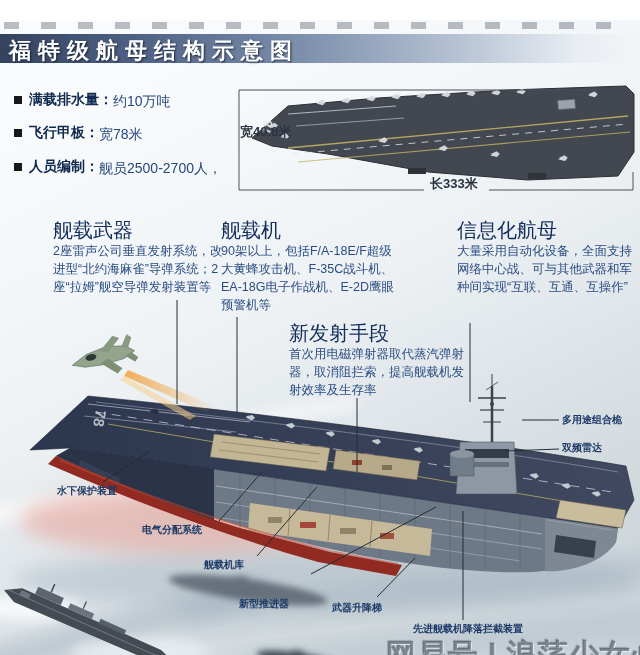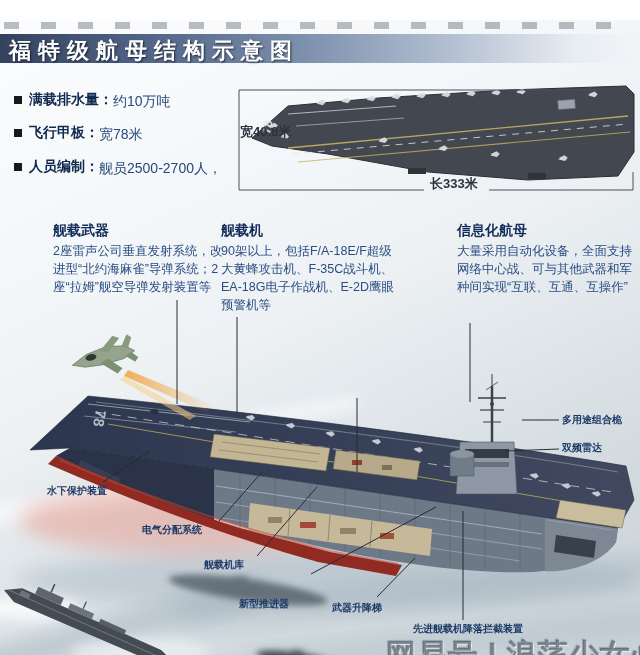--- a/index.html
+++ b/index.html
@@ -18,21 +18,21 @@
   .title-text{position:absolute;left:9px;top:2px;font-size:22px;font-weight:bold;color:#ffffff;
     letter-spacing:7px;text-shadow:1px 1px 2px rgba(8,18,34,.75);white-space:nowrap;}
   
   .spec-row{position:absolute;left:14px;display:flex;align-items:flex-start;font-size:14px;white-space:nowrap;}
   .spec-bullet{width:8px;height:8px;background:#15181c;margin:5px 7px 0 0;flex:0 0 auto;}
   .spec-label{font-weight:bold;color:#10294f;}
   .spec-values{color:#27497c;}
   .spec-values div{line-height:21px;}
   
   .sec{position:absolute;}
-  .sec-title{font-size:14px;font-weight:bold;color:#122d5c;line-height:17px;}
+  .sec-title{font-size:20px;font-weight:normal;color:#122d5c;line-height:17px;}
   .sec-body{margin-top:3px;font-size:12.5px;line-height:18px;color:#2a4d83;}
   
   .callout{position:absolute;font-size:10px;font-weight:bold;color:#1c3a68;white-space:nowrap;}
   
   .dim-label{position:absolute;font-size:13px;font-weight:600;color:#2a3340;white-space:nowrap;}
   
   .deck-plan{position:absolute;left:228px;top:56px;z-index:2;}
   .ship-svg{position:absolute;left:0;top:310px;z-index:3;}
   .lines-svg{position:absolute;left:0;top:0;z-index:6;pointer-events:none;}
   .callout,.dim-label{z-index:7;text-align:right;}
@@ -118,20 +118,24 @@
     <div class="sec-body">2座雷声公司垂直发射系统，改进型“北约海麻雀”导弹系统；2座“拉姆”舰空导弹发射装置等</div>
   </div>
   <div class="sec" style="left:221px;top:202px;width:180px">
     <div class="sec-title">舰载机</div>
     <div class="sec-body">90架以上，包括F/A-18E/F超级大黄蜂攻击机、F-35C战斗机、EA-18G电子作战机、E-2D鹰眼预警机等</div>
   </div>
   <div class="sec" style="left:457px;top:202px;width:180px">
     <div class="sec-title">信息化航母</div>
     <div class="sec-body">大量采用自动化设备，全面支持网络中心战、可与其他武器和军种间实现“互联、互通、互操作”</div>
   </div>
+  <div class="sec" style="left:289px;top:305px;width:182px">
+    <div class="sec-title">新发射手段</div>
+    <div class="sec-body">首次用电磁弹射器取代蒸汽弹射器，取消阻拦索，提高舰载机发射效率及生存率</div>
+  </div>
 
   <svg class="ship-svg" width="640" height="345" viewBox="0 0 640 345">
     <defs>
       <linearGradient id="deckG" x1="0" y1="0" x2="1" y2="0">
         <stop offset="0" stop-color="#2c364e"></stop>
           <stop offset="1" stop-color="#404960"></stop>
       </linearGradient>
       <linearGradient id="exG" x1="0" y1="0" x2="1" y2="0">
         <stop offset="0" stop-color="#f2a23c" stop-opacity=".95"></stop>
           <stop offset="1" stop-color="#f2a23c" stop-opacity="0"></stop>
@@ -302,21 +306,21 @@
       <line x1="262" y1="452" x2="219" y2="501"></line>
       <line x1="317" y1="467" x2="257" y2="536"></line>
       <line x1="436" y1="487" x2="311" y2="554"></line>
       <line x1="415" y1="538" x2="377" y2="577"></line>
       <line x1="463" y1="491" x2="463" y2="600"></line>
       <line x1="522" y1="400" x2="559" y2="400"></line>
       <line x1="505" y1="431" x2="559" y2="429"></line>
     </g>
   </svg>
 
-  <div class="callout" style="left:47px;top:464px">水下保护装置</div>
+  <div class="callout" style="left:57px;top:464px">水下保护装置</div>
   <div class="callout" style="left:142px;top:503px">电气分配系统</div>
   <div class="callout" style="left:204px;top:538px">舰载机库</div>
   <div class="callout" style="left:239px;top:577px">新型推进器</div>
   <div class="callout" style="left:332px;top:581px">武器升降梯</div>
   <div class="callout" style="left:413px;top:602px">先进舰载机降落拦截装置</div>
   <div class="callout" style="left:562px;top:393px">多用途组合桅</div>
   <div class="callout" style="left:562px;top:421px">双频雷达</div>
 
   <div class="watermark">网易号 | 浪荡少女心</div>
 

